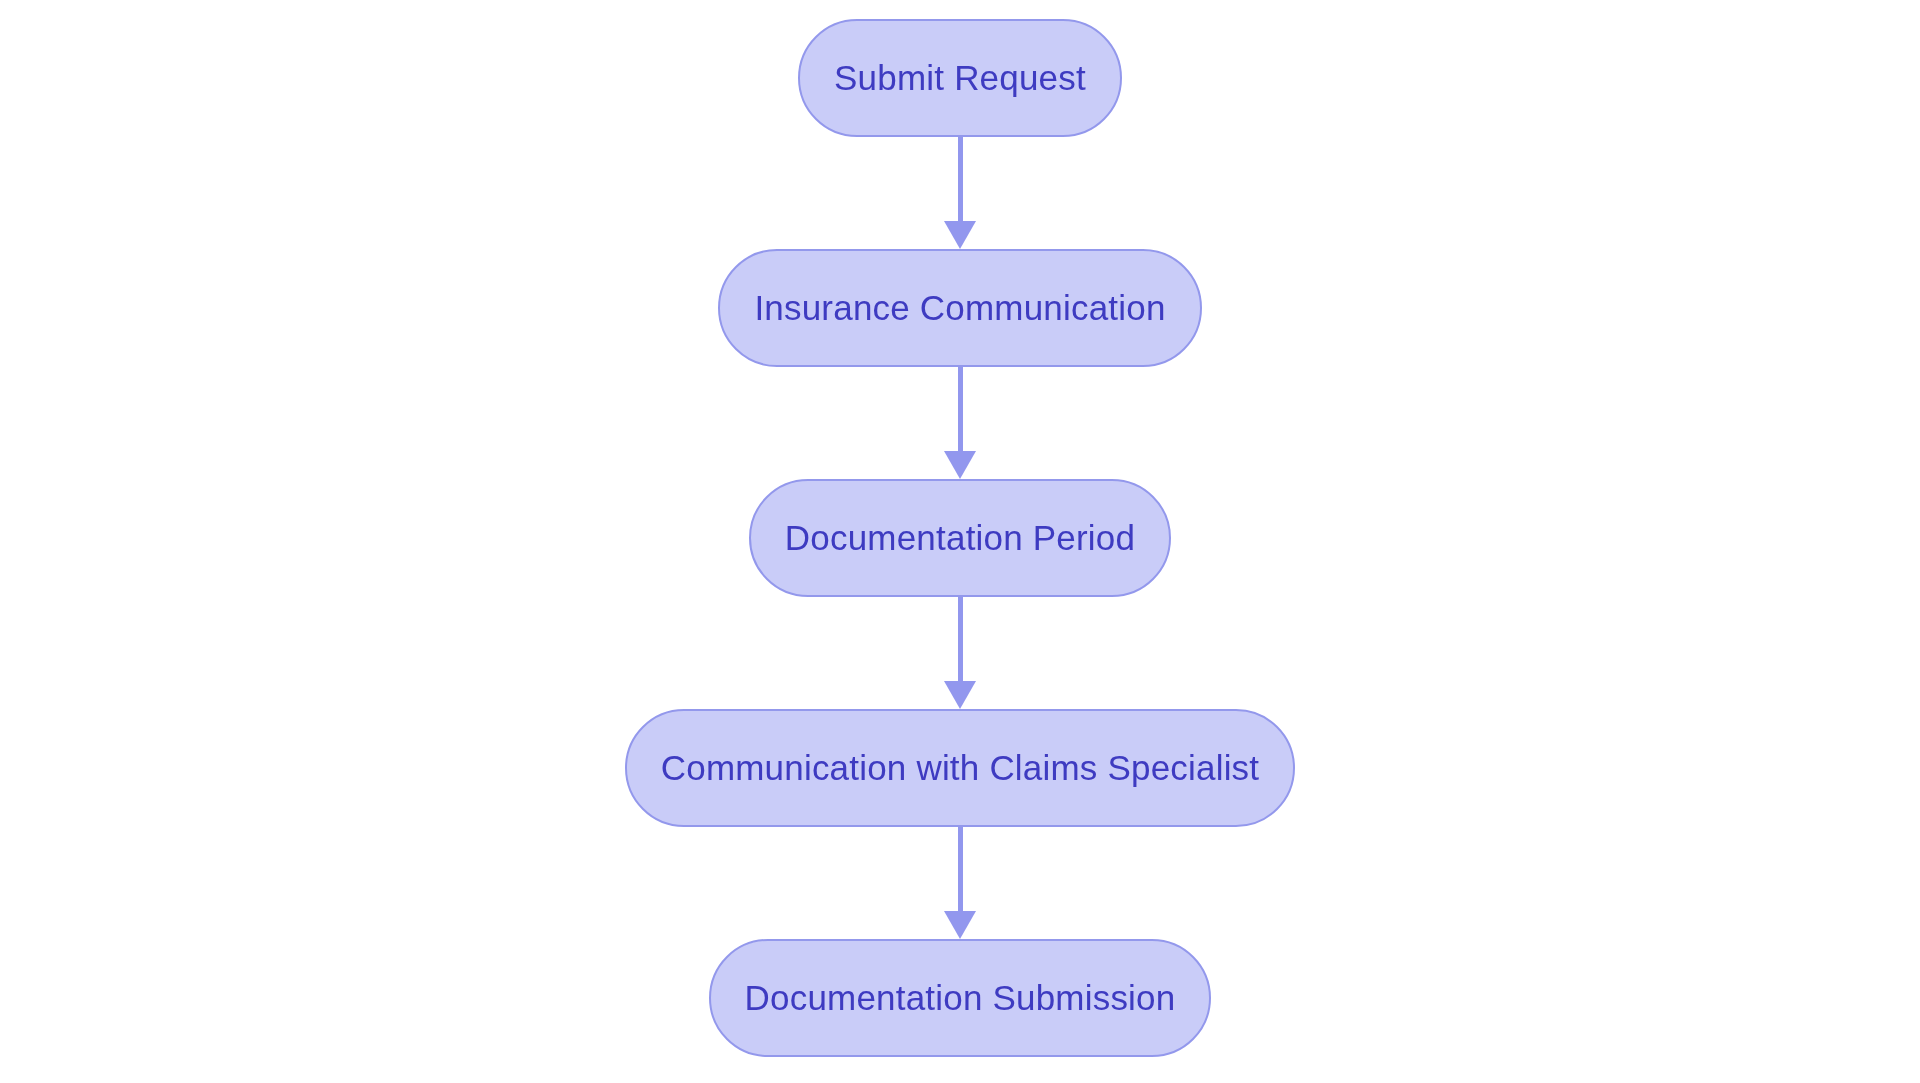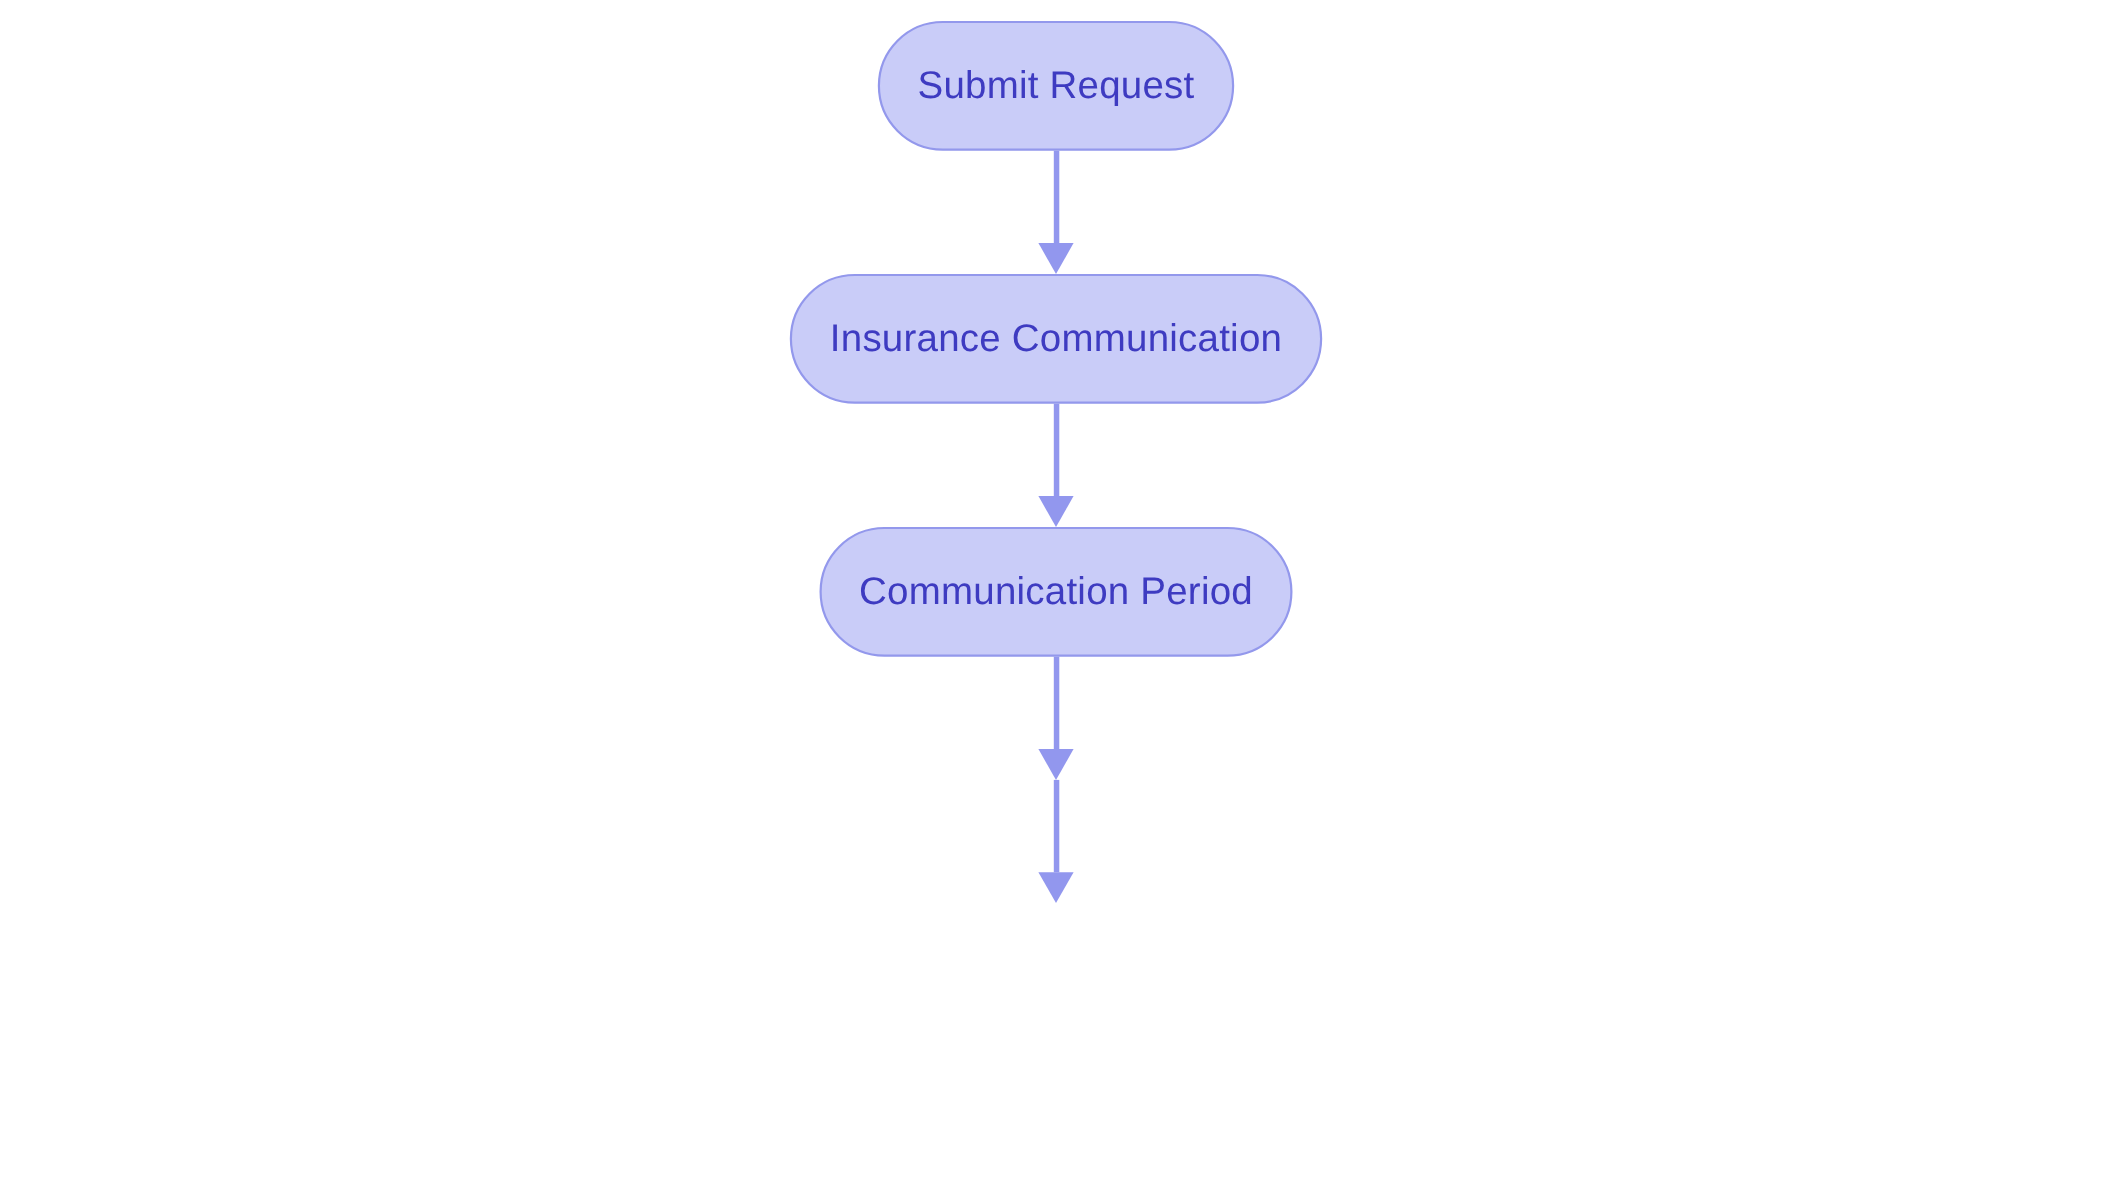--- a/index.html
+++ b/index.html
@@ -78,29 +78,35 @@
     <div class="node" style="--w:412px">
       <span>Insurance Communication</span>
     </div>
 
     <div class="edge">
       <div class="edge-line"></div>
       <div class="arrowhead"></div>
     </div>
 
     <div class="node" style="--w:358px">
-      <span>Communication Period</span>
+      <span>Documentation Period</span>
     </div>
 
     <div class="edge">
       <div class="edge-line"></div>
       <div class="arrowhead"></div>
     </div>
 
+    <div class="node" style="--w:624px">
+      <span>Communication with Claims Specialist</span>
+    </div>
 
     <div class="edge">
       <div class="edge-line"></div>
       <div class="arrowhead"></div>
     </div>
 
+    <div class="node" style="--w:472px">
+      <span>Documentation Submission</span>
+    </div>
 
   </div>
 </div>
 
 </body></html>

